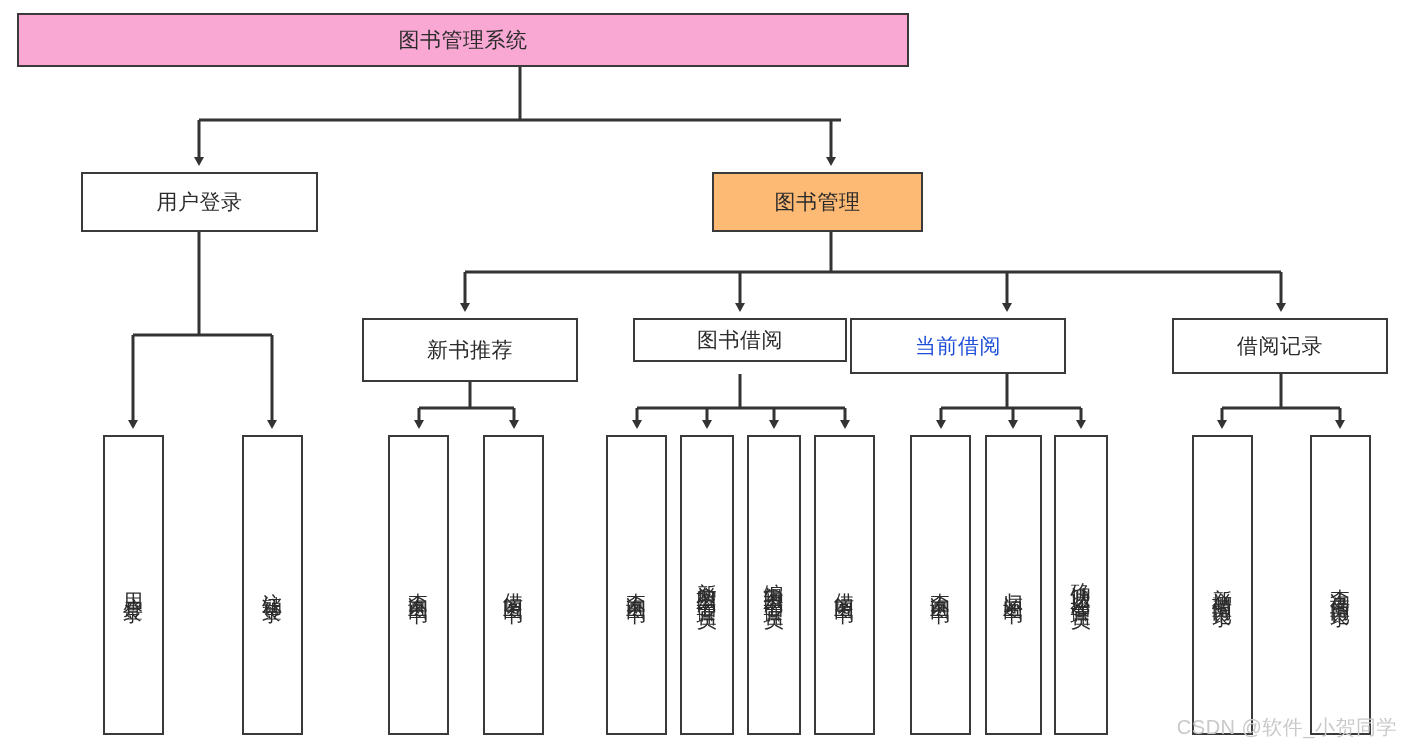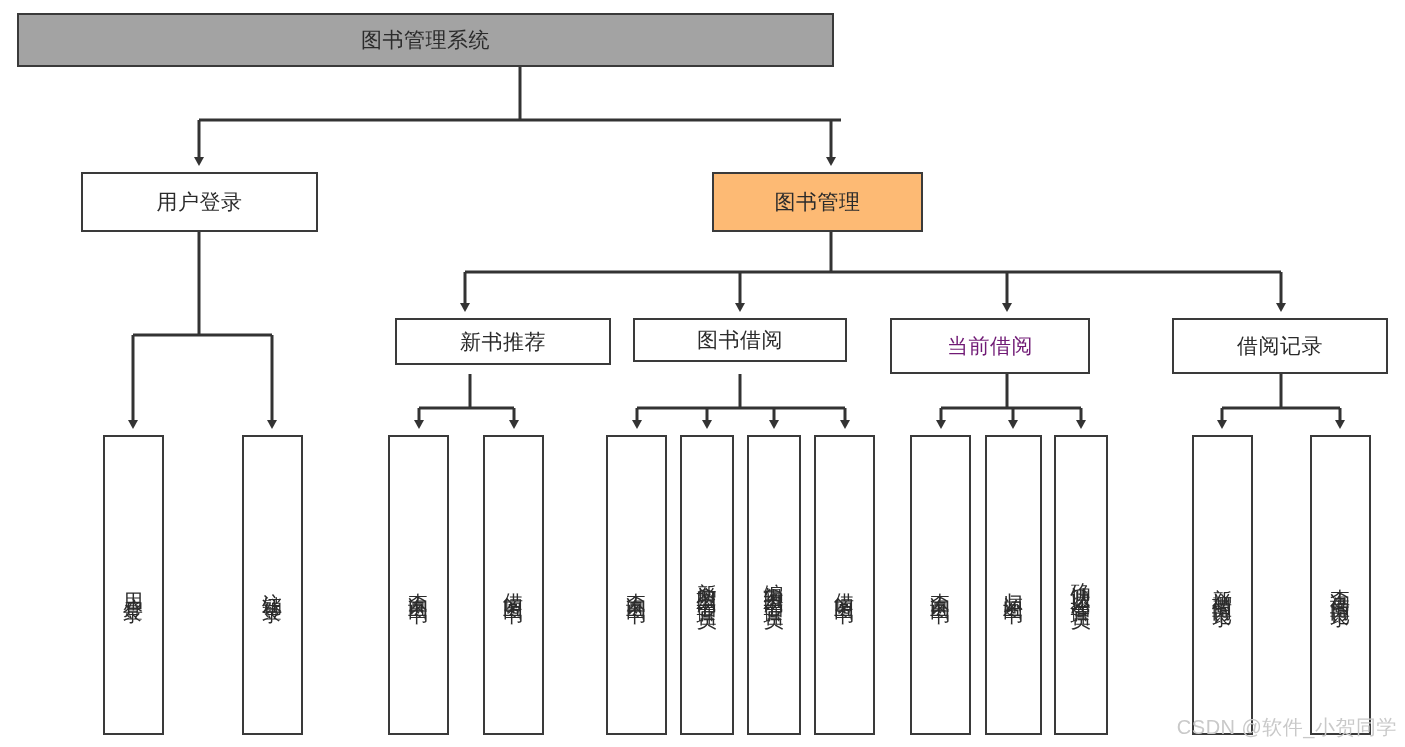--- a/index.html
+++ b/index.html
@@ -123,38 +123,38 @@
     </g>
 
     <g>
       <path d="M1281,374 L1281,408" stroke="#333333" stroke-width="3" fill="none"></path>
       <path d="M1222,408 L1340,408" stroke="#333333" stroke-width="3" fill="none"></path>
       <path d="M1222,408 L1222,421" stroke="#333333" stroke-width="3" fill="none" marker-end="url(#arrowhead)"></path>
       <path d="M1340,408 L1340,421" stroke="#333333" stroke-width="3" fill="none" marker-end="url(#arrowhead)"></path>
     </g>
   </svg>
 
-  <div class="node h" style="left: 17px; top: 13px; width: 817px; height: 54px; border-color: rgb(58, 58, 58); color: rgb(43, 43, 43); background: #a3a3a3;">
+  <div class="node h" style="left: 17px; top: 13px; width: 892px; height: 54px; border-color: rgb(58, 58, 58); color: rgb(43, 43, 43); background: #f9a8d4;">
     <span class="txt">图书管理系统</span>
   </div>
 
   <div class="node h" style="left: 81px; top: 172px; width: 237px; height: 60px; border-color: rgb(58, 58, 58); color: rgb(43, 43, 43); background: rgb(255, 255, 255);">
     <span class="txt">用户登录</span>
   </div>
   <div class="node h" style="left: 712px; top: 172px; width: 211px; height: 60px; border-color: rgb(58, 58, 58); color: rgb(43, 43, 43); background: #fdba74;">
     <span class="txt">图书管理</span>
   </div>
 
-  <div class="node h" style="left: 362px; top: 318px; width: 216px; height: 47px; border-color: rgb(58, 58, 58); color: rgb(43, 43, 43); background: rgb(255, 255, 255); margin-left: 33px;">
+  <div class="node h" style="left: 362px; top: 318px; width: 216px; height: 64px; border-color: rgb(58, 58, 58); color: rgb(43, 43, 43); background: rgb(255, 255, 255);">
     <span class="txt">新书推荐</span>
   </div>
   <div class="node h" style="left: 633px; top: 318px; width: 214px; height: 44px; border-color: rgb(58, 58, 58); color: rgb(43, 43, 43); background: rgb(255, 255, 255);">
     <span class="txt">图书借阅</span>
   </div>
-  <div class="node h" style="left: 890px; top: 318px; width: 200px; height: 56px; border-color: rgb(58, 58, 58); color: #701a75; background: rgb(255, 255, 255);">
+  <div class="node h" style="left: 850px; top: 318px; width: 216px; height: 56px; border-color: rgb(58, 58, 58); color: #1d4ed8; background: rgb(255, 255, 255);">
     <span class="txt">当前借阅</span>
   </div>
   <div class="node h" style="left: 1172px; top: 318px; width: 216px; height: 56px; border-color: rgb(58, 58, 58); color: rgb(43, 43, 43); background: rgb(255, 255, 255); text-align: right;">
     <span class="txt">借阅记录</span>
   </div>
 
   <div class="node v" style="left: 103px; top: 435px; width: 61px; height: 300px; border-color: rgb(58, 58, 58); color: rgb(43, 43, 43); background: rgb(255, 255, 255);">
     <span class="txt">用户登录</span>
   </div>
   <div class="node v" style="left: 242px; top: 435px; width: 61px; height: 300px; border-color: rgb(58, 58, 58); color: rgb(43, 43, 43); background: rgb(255, 255, 255);">

